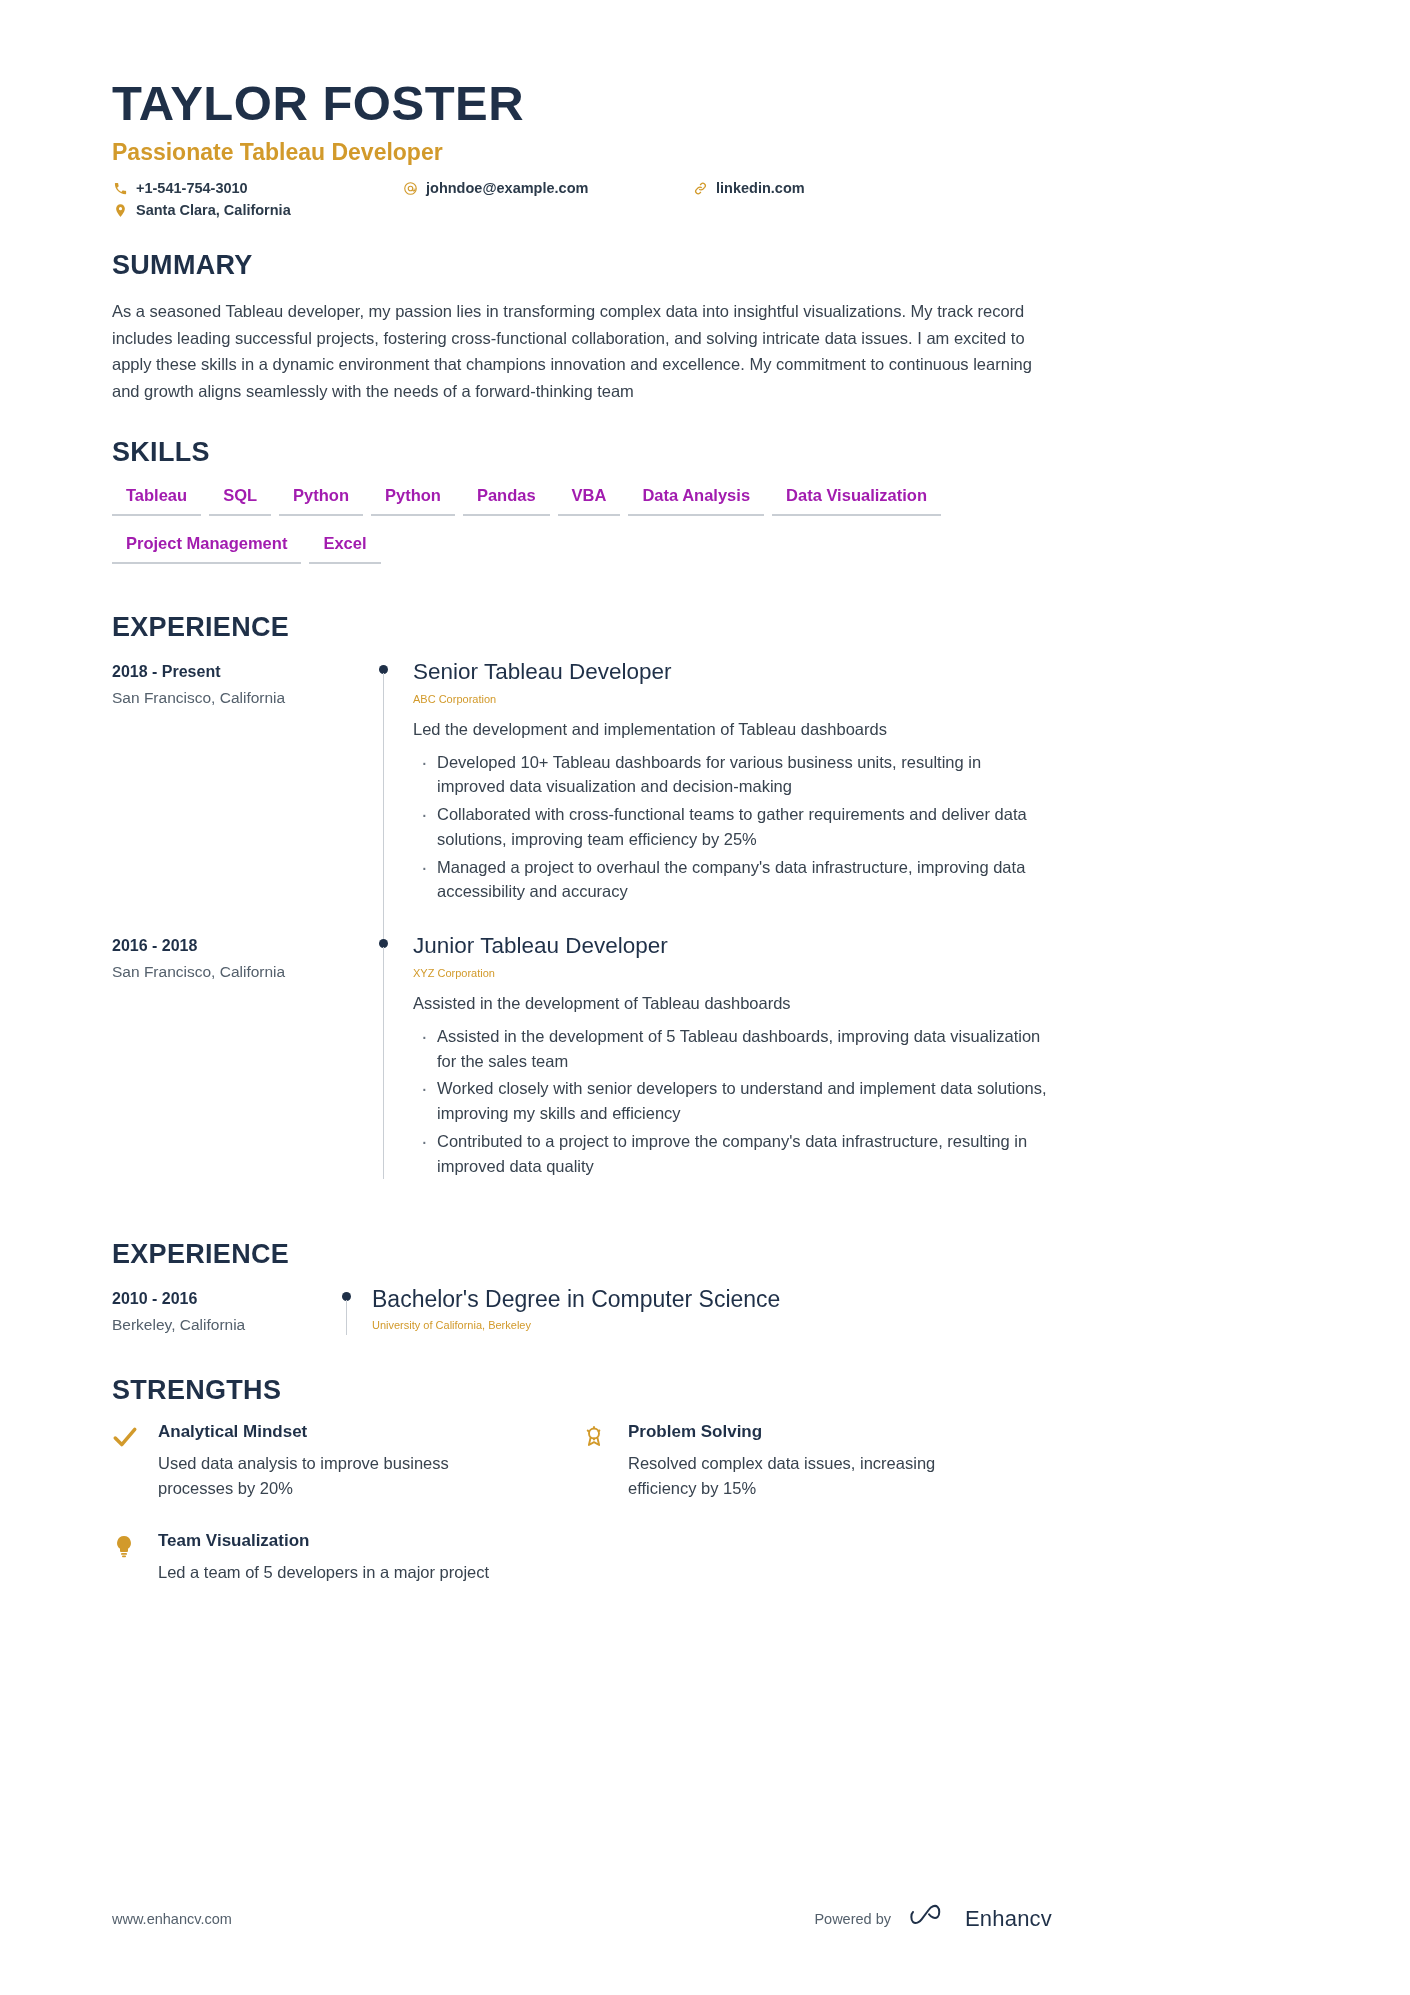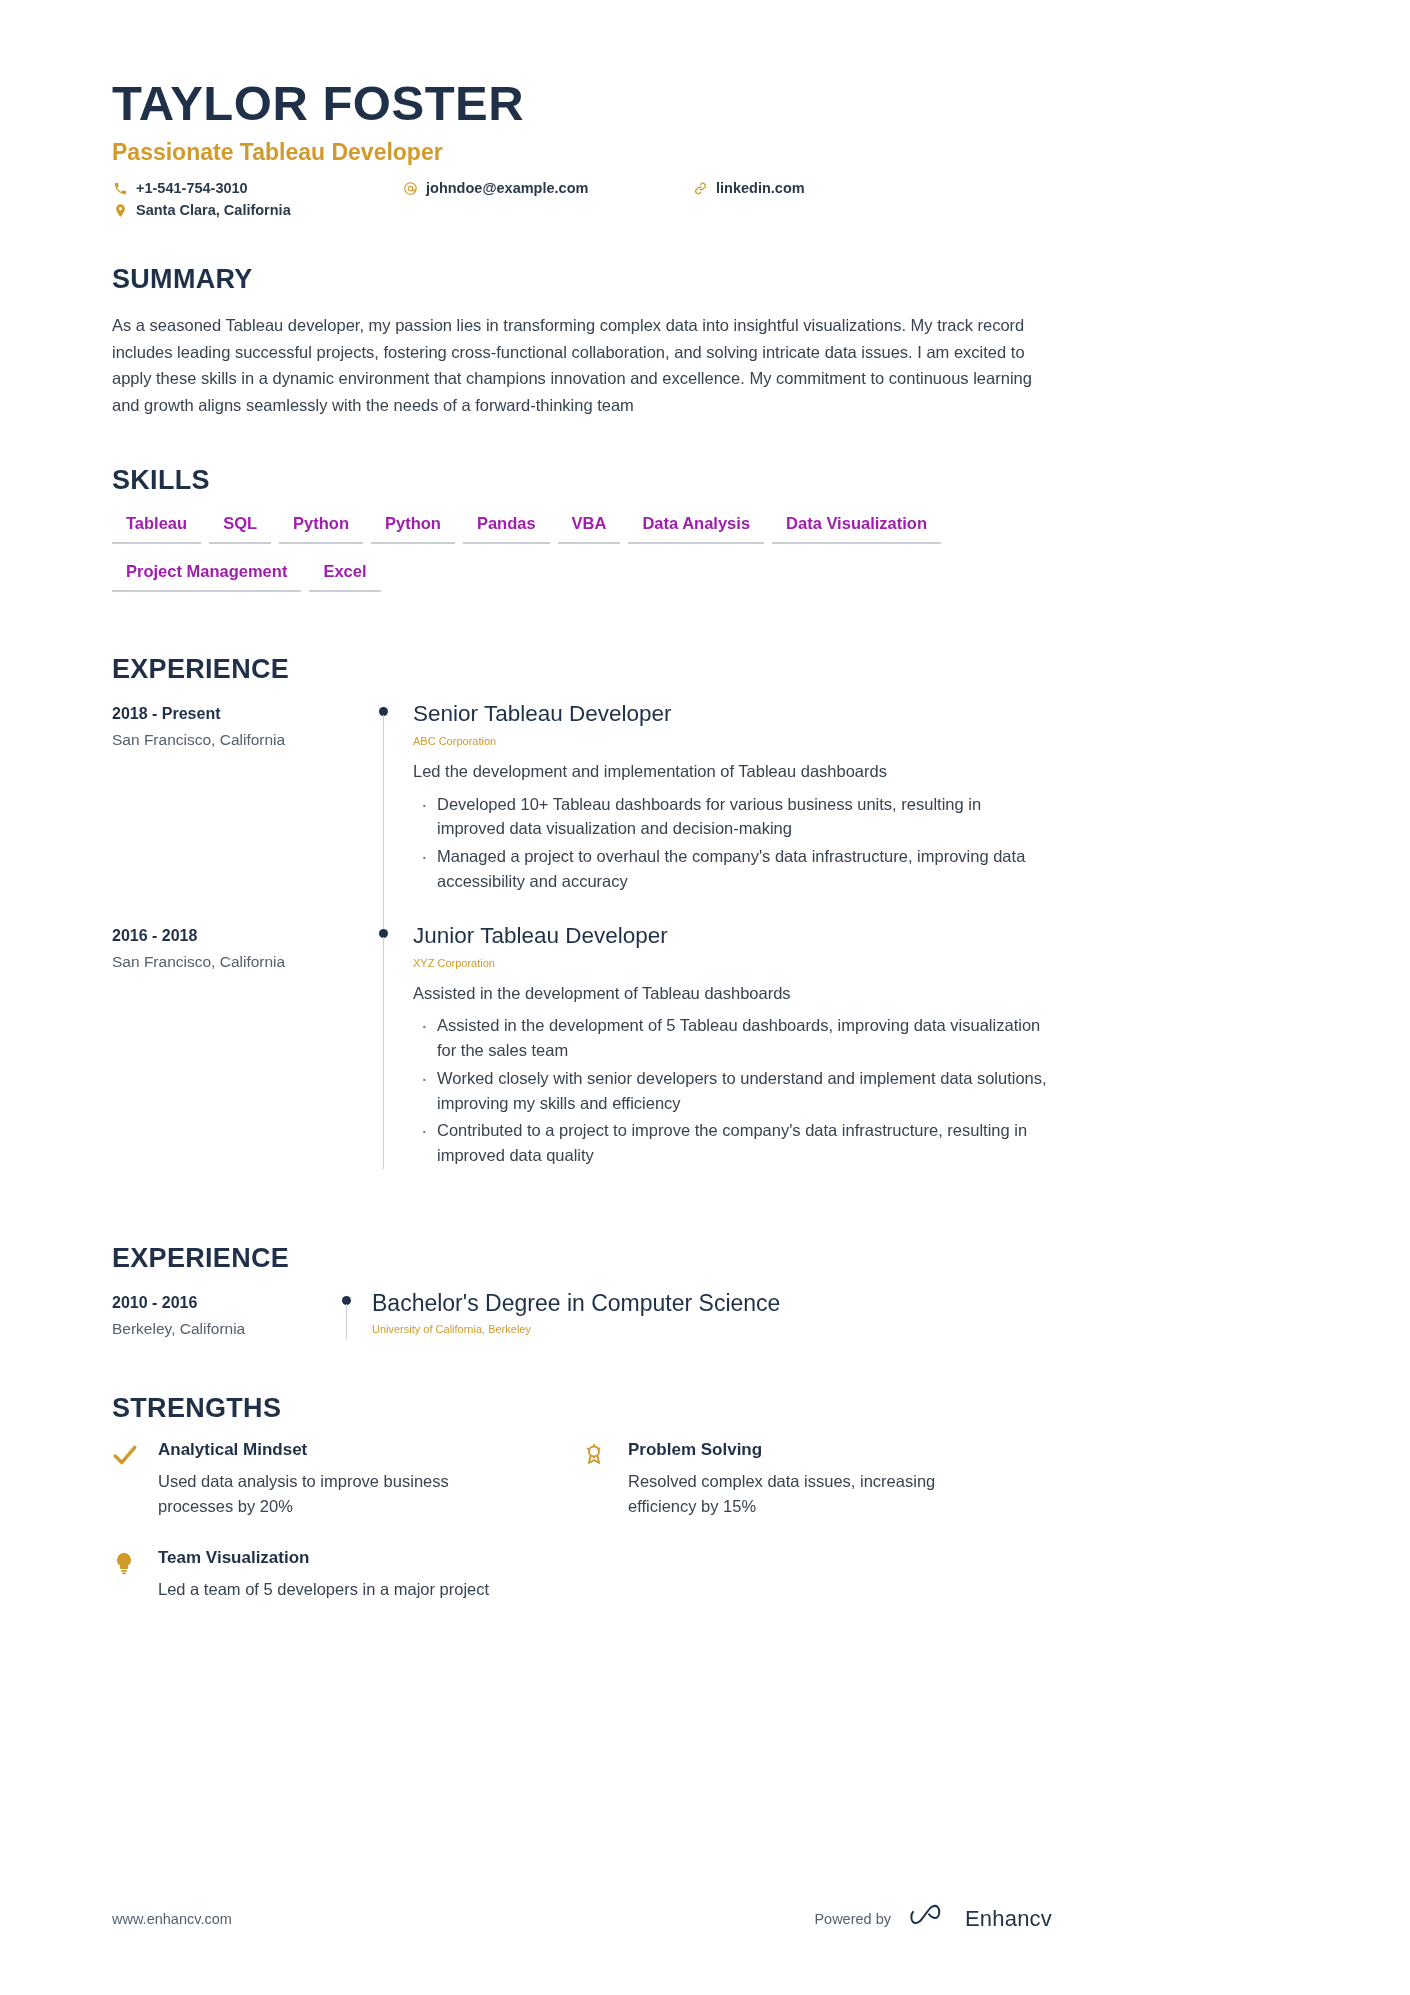--- a/index.html
+++ b/index.html
@@ -56,21 +56,21 @@
     align-items: center;
     justify-content: center;
     width: 16px;
     height: 16px;
   }
   .c-phone { width: 290px; }
   .c-email { width: 290px; }
   .c-link  { width: 290px; }
 
   
-  .section { margin-top: 46px; }
+  .section { margin-top: 32px; }
   .section-title {
     font-size: 27px;
     font-weight: bold;
     color: #1f3048;
     letter-spacing: 0.3px;
     margin: 0 0 16px 0;
   }
 
   
   .summary-text {
@@ -328,20 +328,21 @@
       <div class="timeline">
         <span class="dot"></span>
         <span class="line"></span>
       </div>
       <div class="entry-right">
         <div class="job-title">Senior Tableau Developer</div>
         <div class="company">ABC Corporation</div>
         <div class="job-desc">Led the development and implementation of Tableau dashboards</div>
         <ul class="bullets">
           <li>Developed 10+ Tableau dashboards for various business units, resulting in improved data visualization and decision-making</li>
+          <li>Collaborated with cross-functional teams to gather requirements and deliver data solutions, improving team efficiency by 25%</li>
           <li>Managed a project to overhaul the company's data infrastructure, improving data accessibility and accuracy</li>
         </ul>
       </div>
     </div>
 
     <div class="entry">
       <div class="entry-left">
         <div class="entry-date">2016 - 2018</div>
         <div class="entry-loc">San Francisco, California</div>
       </div>

